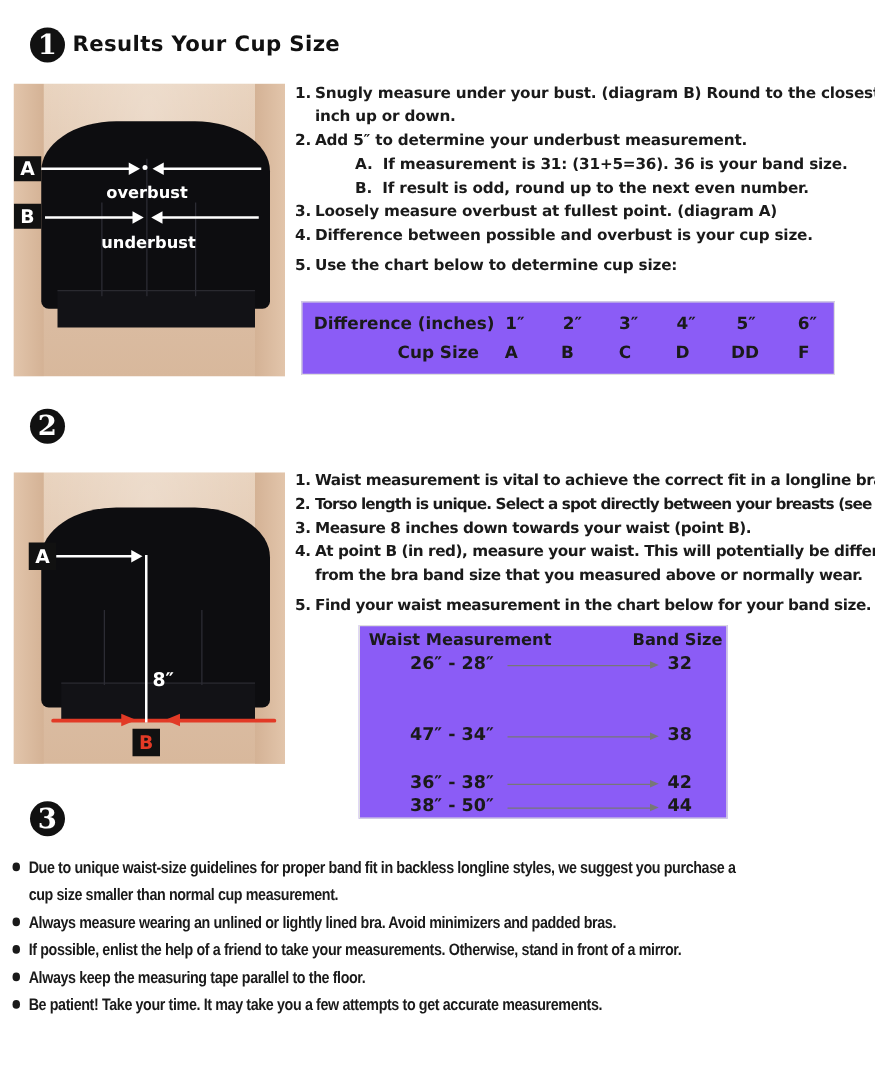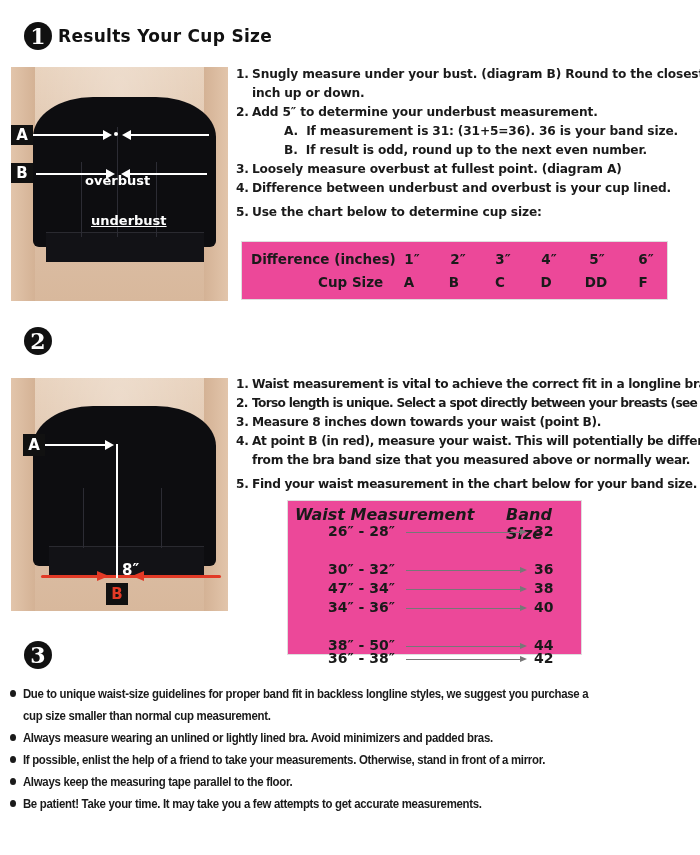--- a/index.html
+++ b/index.html
@@ -48,42 +48,41 @@
     .hline { position: absolute; height: 2px; background: #fff; }
     .vline { position: absolute; width: 2px; background: #fff; }
     .arrow-r, .arrow-l {
       position: absolute; width: 0; height: 0; border-top: 5px solid transparent; border-bottom: 5px solid transparent;
     }
     .arrow-r { border-left: 9px solid #fff; }
     .arrow-l { border-right: 9px solid #fff; }
     .photo-text {
       position: absolute; color: #fff; font-weight: bold; font-size: 13px;
       font-family: "DejaVu Sans", sans-serif;
-      margin-top: 26px;
     }
 
     .instr {
       position: absolute; font-size: 12.2px; line-height: 19px; font-weight: bold;
       color: #1a1a1a; font-family: "DejaVu Sans", sans-serif; letter-spacing: -0.15px;
     }
     .instr .row { white-space: nowrap; }
     .instr .num { display: inline-block; width: 16px; }
     .instr .indent { padding-left: 16px; }
     .instr .sub { padding-left: 48px; }
     .instr .gap { margin-top: 5px; }
 
     .table-box {
-      position: absolute; border: 1px solid #dedede; background: #ec4899;
+      position: absolute; border: 1px solid #dedede; background: #8b5cf6;
       font-family: "DejaVu Sans", sans-serif; font-weight: bold; color: #1a1a1a;
     }
 
     .cup-row { position: absolute; left: 0; right: 0; font-size: 13.5px; }
     .cup-row span { position: absolute; text-align: center; }
 
-    .waist-hdr { position: absolute; font-size: 16px; font-style: italic; }
+    .waist-hdr { position: absolute; font-size: 13px; }
     .waist-row { position: absolute; left: 0; right: 0; height: 19px; font-size: 14px; }
     .waist-row .range { position: absolute; left: 40px; }
     .waist-row .line { position: absolute; left: 118px; width: 118px; top: 9px; height: 1px; background: #777; }
     .waist-row .tip {
       position: absolute; left: 232px; top: 6px; width: 0; height: 0;
       border-top: 3.5px solid transparent; border-bottom: 3.5px solid transparent; border-left: 7px solid #777;
     }
     .waist-row .size { position: absolute; left: 246px; }
 
     .bullets {
@@ -124,31 +123,31 @@
   <div class="hline" style="left:118px; top:67px; width:80px;"></div>
   <div class="photo-text" style="left:74px; top:80px;">overbust</div>
 
   <div class="lbl-box" style="left:0; top:96px; width:22px; height:20px;">
       <span>B</span>
     </div>
   <div class="hline" style="left:25px; top:106px; width:76px;"></div>
   <div class="arrow-r" style="left:95px; top:102px;"></div>
   <div class="arrow-l" style="left:110px; top:102px;"></div>
   <div class="hline" style="left:117px; top:106px; width:79px;"></div>
-  <div class="photo-text" style="left:80px; top:120px;text-decoration:underline;">underbust</div>
+  <div class="photo-text" style="left:70px; top:120px;">underbust</div>
 </div>
 
 <div class="instr" style="left:236px; top:65px;">
   <div class="row"><span class="num">1.</span><span>Snugly measure under your bust.  (diagram B)  Round to the closest</span></div>
   <div class="row indent"><span>inch up or down.</span></div>
   <div class="row"><span class="num">2.</span><span>Add 5″ to determine your underbust measurement.</span></div>
   <div class="row sub"><span>A.</span>&nbsp; <span>If measurement is 31: (31+5=36).  36 is your band size.</span></div>
   <div class="row sub"><span>B.</span>&nbsp; <span>If result is odd, round up to the next even number.</span></div>
   <div class="row"><span class="num">3.</span><span>Loosely measure overbust at fullest point.  (diagram A)</span></div>
-  <div class="row"><span class="num">4.</span><span>Difference between underbust and overbust is your cup lined.</span></div>
+  <div class="row"><span class="num">4.</span><span>Difference between possible and overbust is your cup size.</span></div>
   <div class="row gap"><span class="num">5.</span><span>Use the chart below to determine cup size:</span></div>
 </div>
 
 <div class="table-box" style="left:241px; top:241px; width:427px; height:59px;">
   <div class="cup-row" style="top:9px;">
     <span style="left:9px; text-align:left;">Difference (inches)</span>
     <span style="left:155px; width:30px;">1″</span>
     <span style="left:201px; width:30px;">2″</span>
     <span style="left:246px; width:30px;">3″</span>
     <span style="left:292px; width:30px;">4″</span>
@@ -208,39 +207,27 @@
 <div class="table-box" style="left:287px; top:500px; width:295px; height:155px;">
   <div class="waist-hdr" style="left:7px; top:4px;">Waist Measurement</div>
   <div class="waist-hdr" style="left:218px; top:4px;">Band Size</div>
 
   <div class="waist-row" style="top:22px;">
       <span class="range">26″  -  28″</span>
       <span class="line"></span>
       <span class="tip"></span>
       <span class="size">32</span>
     </div>
-  <div class="waist-row" style="top:60px;">
-      <span class="range">30″  -  32″</span>
-      <span class="line"></span>
-      <span class="tip"></span>
-      <span class="size">36</span>
-    </div>
   <div class="waist-row" style="top:79px;">
       <span class="range">47″  -  34″</span>
       <span class="line"></span>
       <span class="tip"></span>
       <span class="size">38</span>
     </div>
-  <div class="waist-row" style="top:98px;">
-      <span class="range">34″  -  36″</span>
-      <span class="line"></span>
-      <span class="tip"></span>
-      <span class="size">40</span>
-    </div>
-  <div class="waist-row" style="top:117px;margin-top:32px;">
+  <div class="waist-row" style="top:117px;">
       <span class="range">36″  -  38″</span>
       <span class="line"></span>
       <span class="tip"></span>
       <span class="size">42</span>
     </div>
   <div class="waist-row" style="top:136px;">
       <span class="range">38″  -  50″</span>
       <span class="line"></span>
       <span class="tip"></span>
       <span class="size">44</span>

